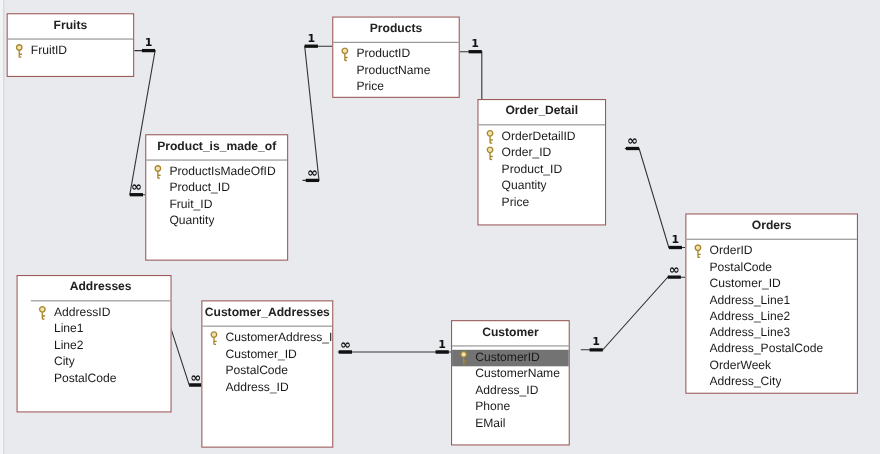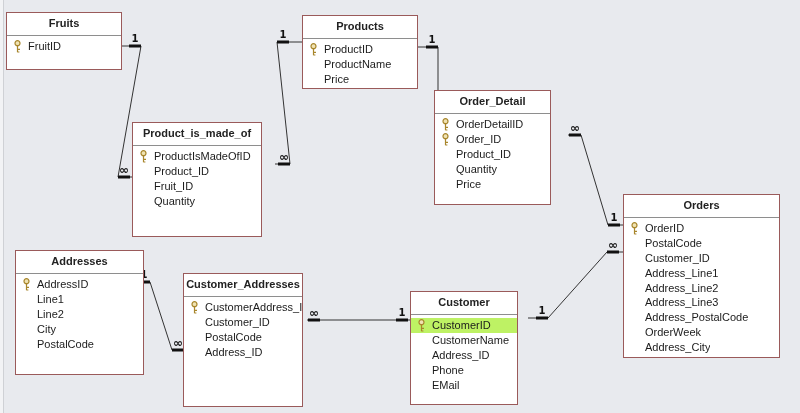--- a/index.html
+++ b/index.html
@@ -20,21 +20,21 @@
   .table-header{
     height:22px;line-height:21px;text-align:center;
     font-size:11px;color:#222;border-bottom:1px solid #8e8e8e;
     white-space:nowrap;overflow:hidden;cursor:default;font-weight:bold;
   }
   .table-fields{padding-top:3px;}
   .field-row{
     display:flex;align-items:center;height:14.8px;
     font-size:11px;color:#1b1b1b;padding-left:6px;white-space:nowrap;
   }
-  .field-row.highlight{background:#bef264;}
+  .field-row.highlight{background:#737373;}
   .key-cell{width:15px;display:flex;align-items:center;flex:0 0 15px;}
   .field-name{overflow:hidden;}
   svg text{font-family:"DejaVu Sans","Liberation Sans",sans-serif;}
 </style>
 </head>
 <body>
 
 <div id="canvas">
   <div id="left-strip"></div>
   <svg id="rel-lines">
@@ -304,21 +304,21 @@
     <span class="key-cell">
       <svg width="9" height="13" viewBox="0 0 9 13" style="visibility: hidden;">
         <circle cx="4.5" cy="3.2" r="2.5" fill="#f0e3b2" stroke="#a8862c" stroke-width="1.2"></circle>
         <path d="M4.5 5.8 V12.2 M4.5 9.3 H7 M4.5 12 H6.4" stroke="#a8862c" stroke-width="1.2" fill="none"></path>
       </svg>
     </span>
     <span class="field-name">Address_City</span>
   </div>
       </div>
   </div>
-    <div class="db-table" style="left: 15px; top: 250px; width: 129px; height: 125px;">
+    <div class="db-table" style="left: 15px; top: 250px; width: 141px; height: 125px; padding-left: 12px;">
     <div class="table-header">Addresses</div>
     <div class="table-fields">
         <div class="field-row">
     <span class="key-cell">
       <svg width="9" height="13" viewBox="0 0 9 13">
         <circle cx="4.5" cy="3.2" r="2.5" fill="#f0e3b2" stroke="#a8862c" stroke-width="1.2"></circle>
         <path d="M4.5 5.8 V12.2 M4.5 9.3 H7 M4.5 12 H6.4" stroke="#a8862c" stroke-width="1.2" fill="none"></path>
       </svg>
     </span>
     <span class="field-name">AddressID</span>

